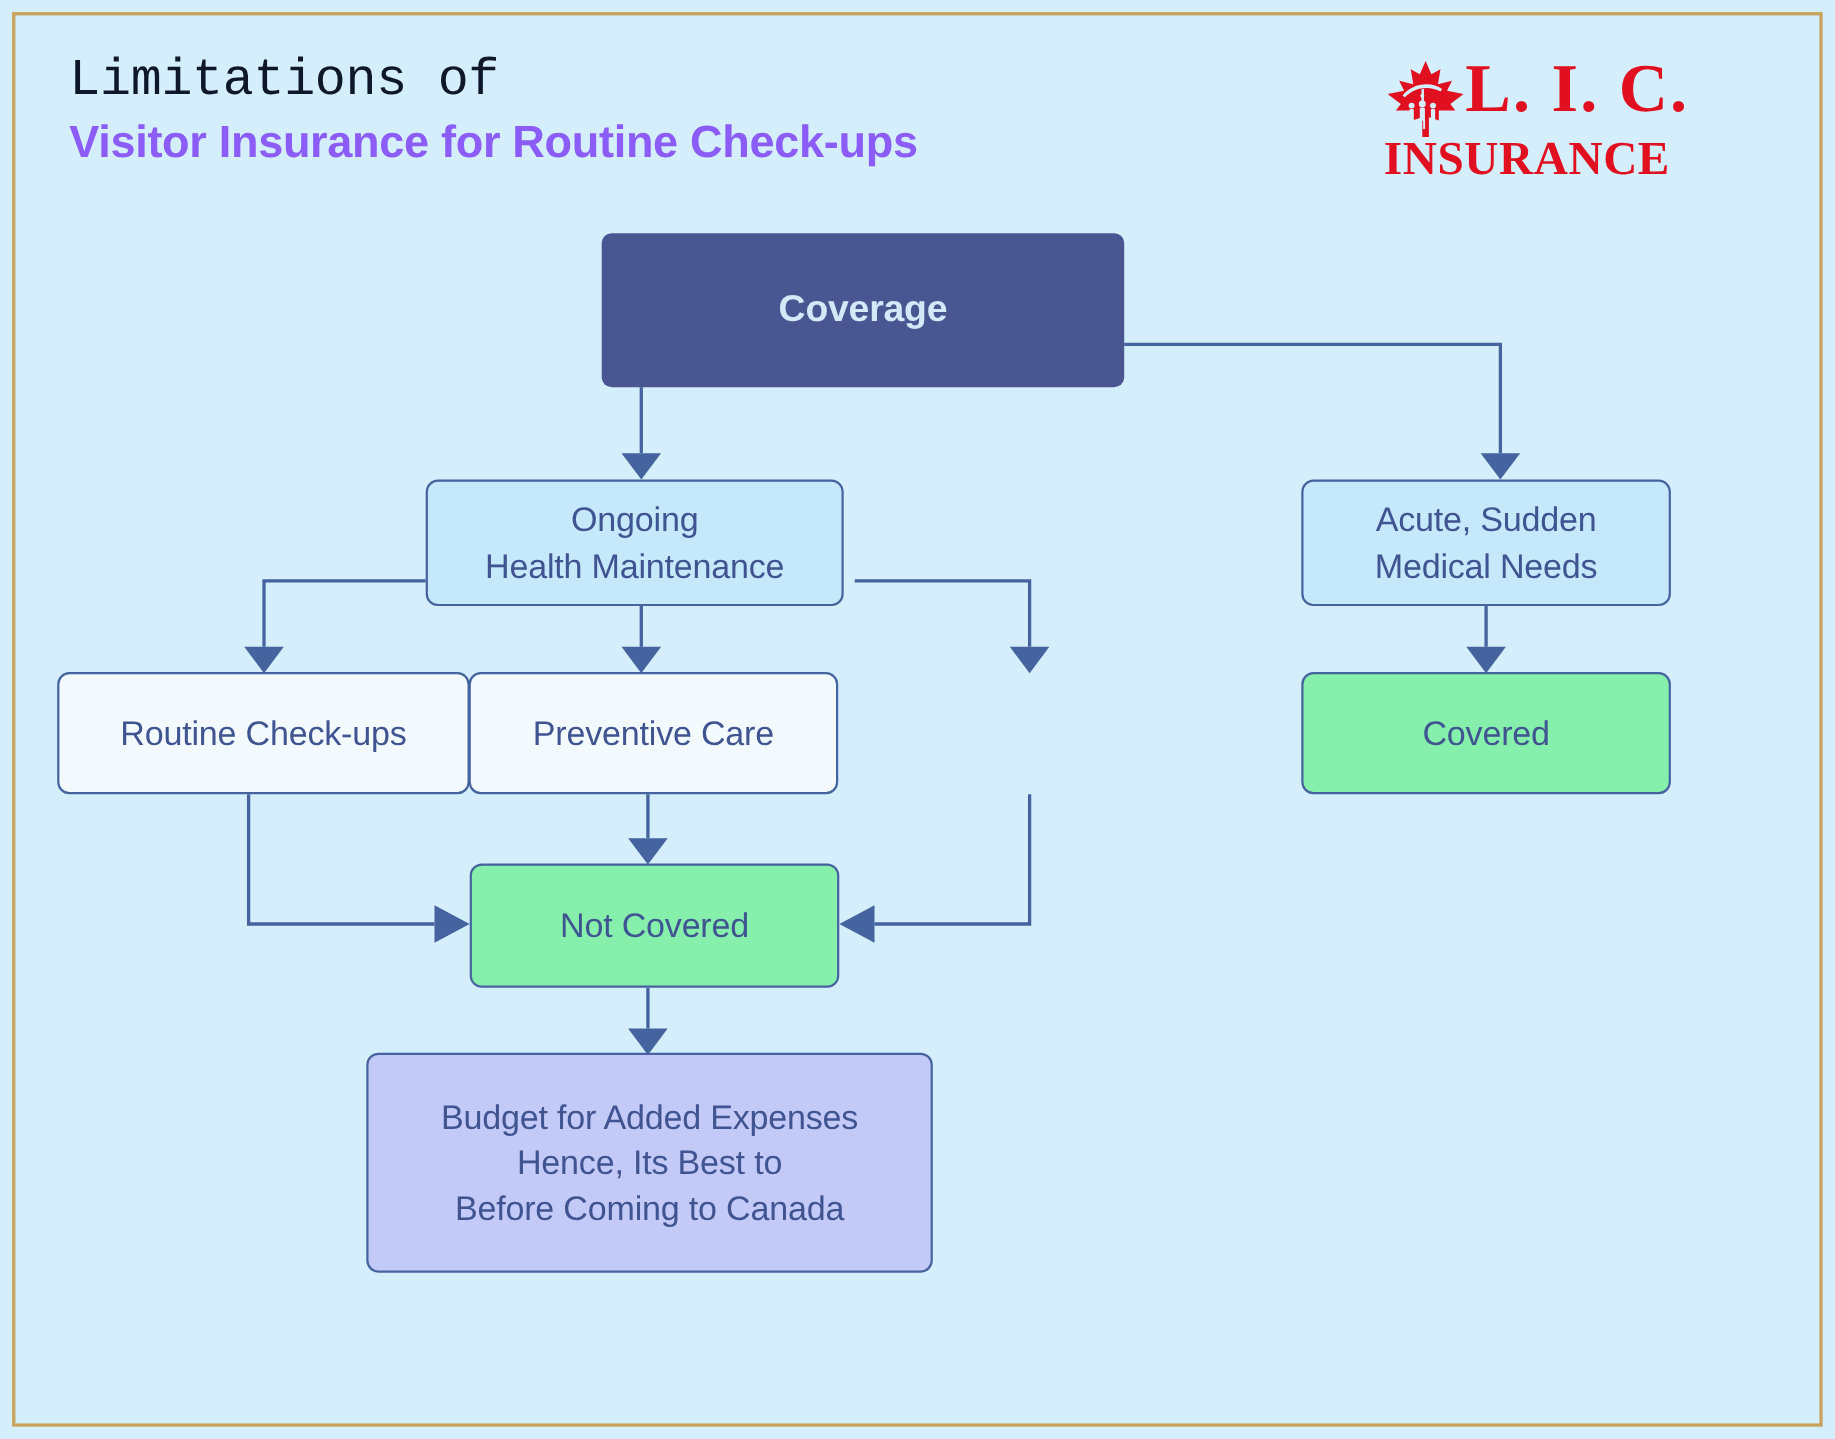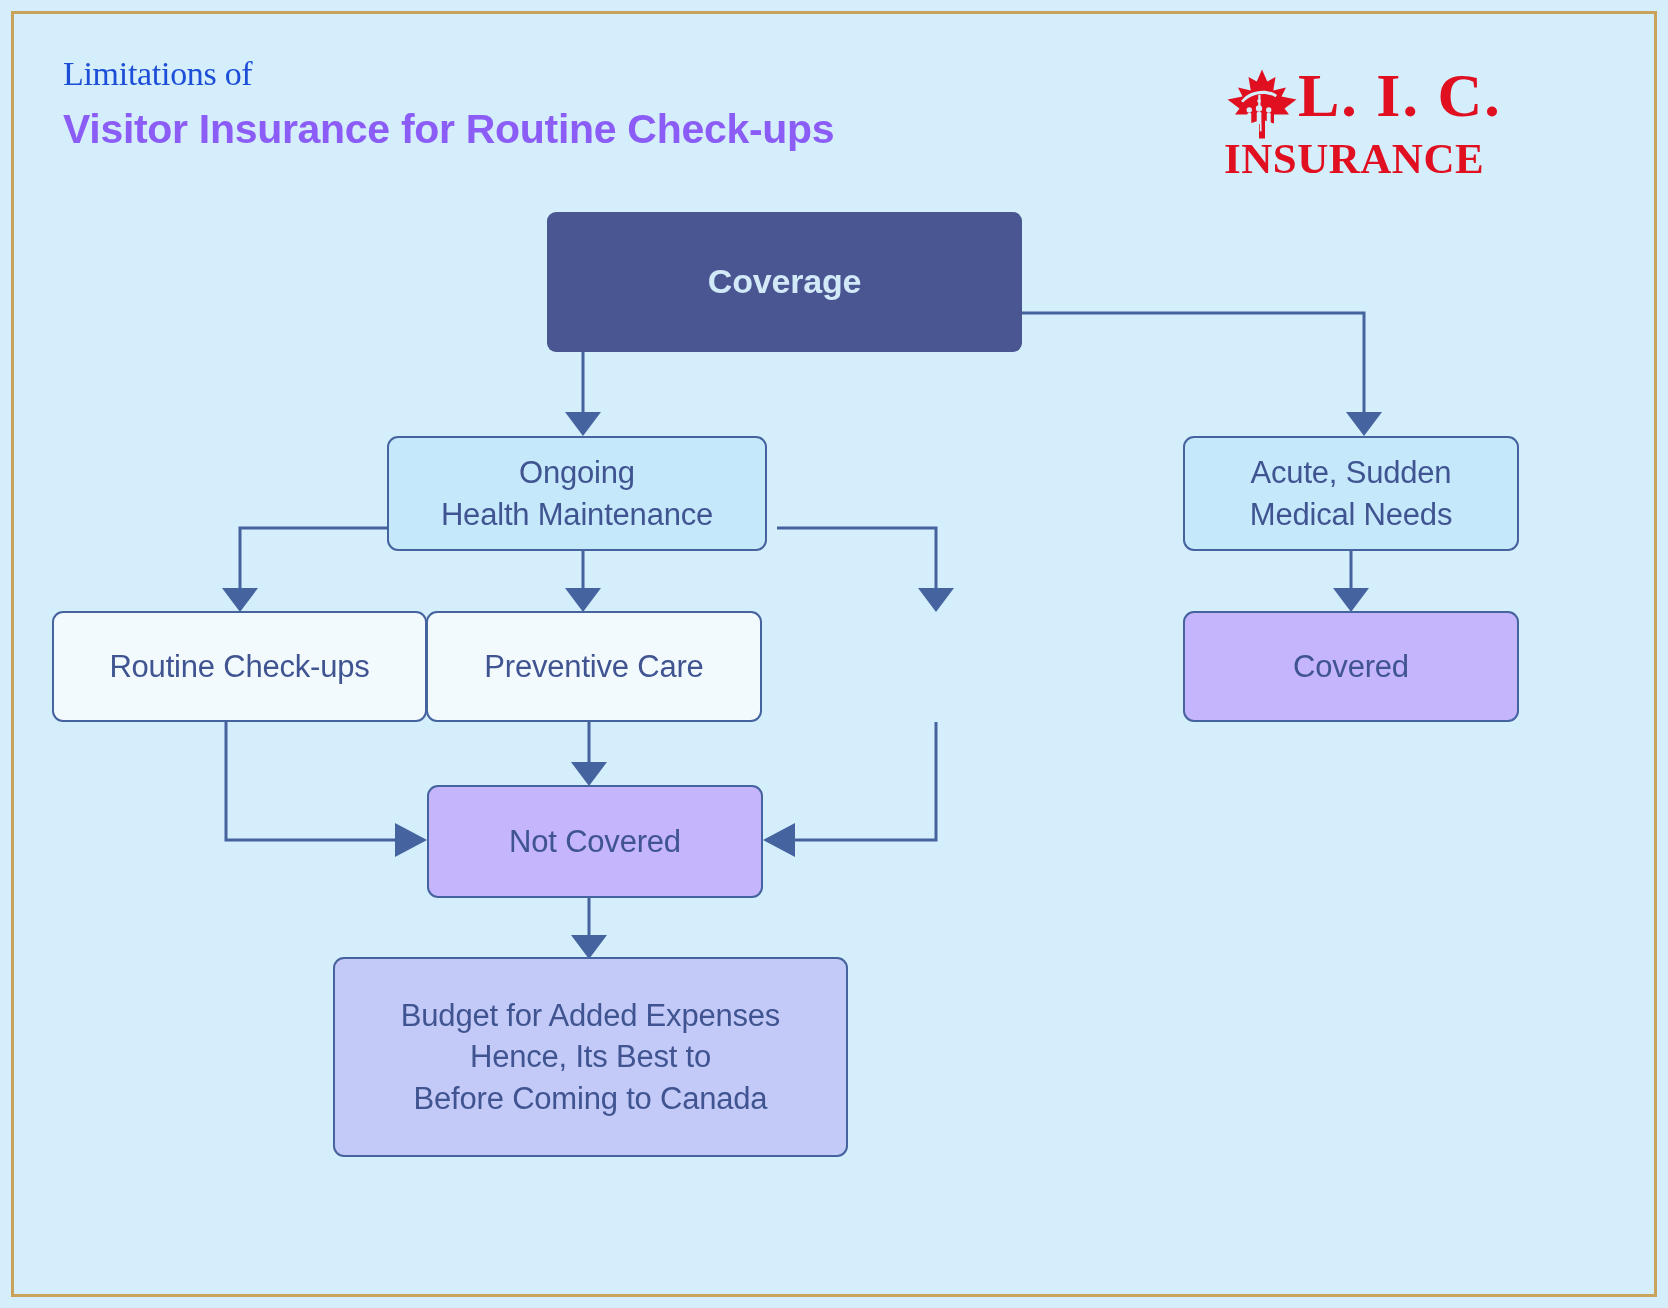--- a/index.html
+++ b/index.html
@@ -27,46 +27,45 @@
   }
 
   
   #header-title {
     position: absolute;
     left: 63px;
     top: 48px;
     width: 1000px;
   }
   #title-line1 {
-    font-family: Liberation Serif, serif;
-    font-size: 34px;
+    font-family: Liberation Mono, monospace;
+    font-size: 47px;
     font-weight: 400;
-    color: #1d4ed8;
+    color: #0f172a;
     letter-spacing: -0.3px;
     line-height: 52px;
     white-space: nowrap;
   }
   #title-line2 {
     font-family: "Liberation Sans", sans-serif;
     font-size: 41px;
     font-weight: 700;
     color: #8b5cf6;
     letter-spacing: -0.3px;
     line-height: 58px;
     white-space: nowrap;
   }
 
   
   #logo {
     position: absolute;
-    left: 1224px;
+    left: 1258px;
     top: 52px;
     width: 250px;
     height: 118px;
-    margin-top: 14px;
   }
   #logo-mark {
     position: absolute;
     left: 0px;
     top: 2px;
     width: 76px;
     height: 72px;
   }
   #logo-lic {
     position: absolute;
@@ -128,21 +127,21 @@
     background: #c6e8fb;
     border: 2.5px solid #45639e;
     font-size: 31px;
   }
   .node-white {
     background: #f3fafe;
     border: 2.5px solid #45639e;
     font-size: 31px;
   }
   .node-midblue {
-    background: #c4b5fd;
+    background: #86efac;
     border: 2.5px solid #45639e;
     font-size: 31px;
   }
   .node-lavender {
     background: #c4caf7;
     border: 2.5px solid #45639e;
     font-size: 31px;
   }
 </style>
 </head>

